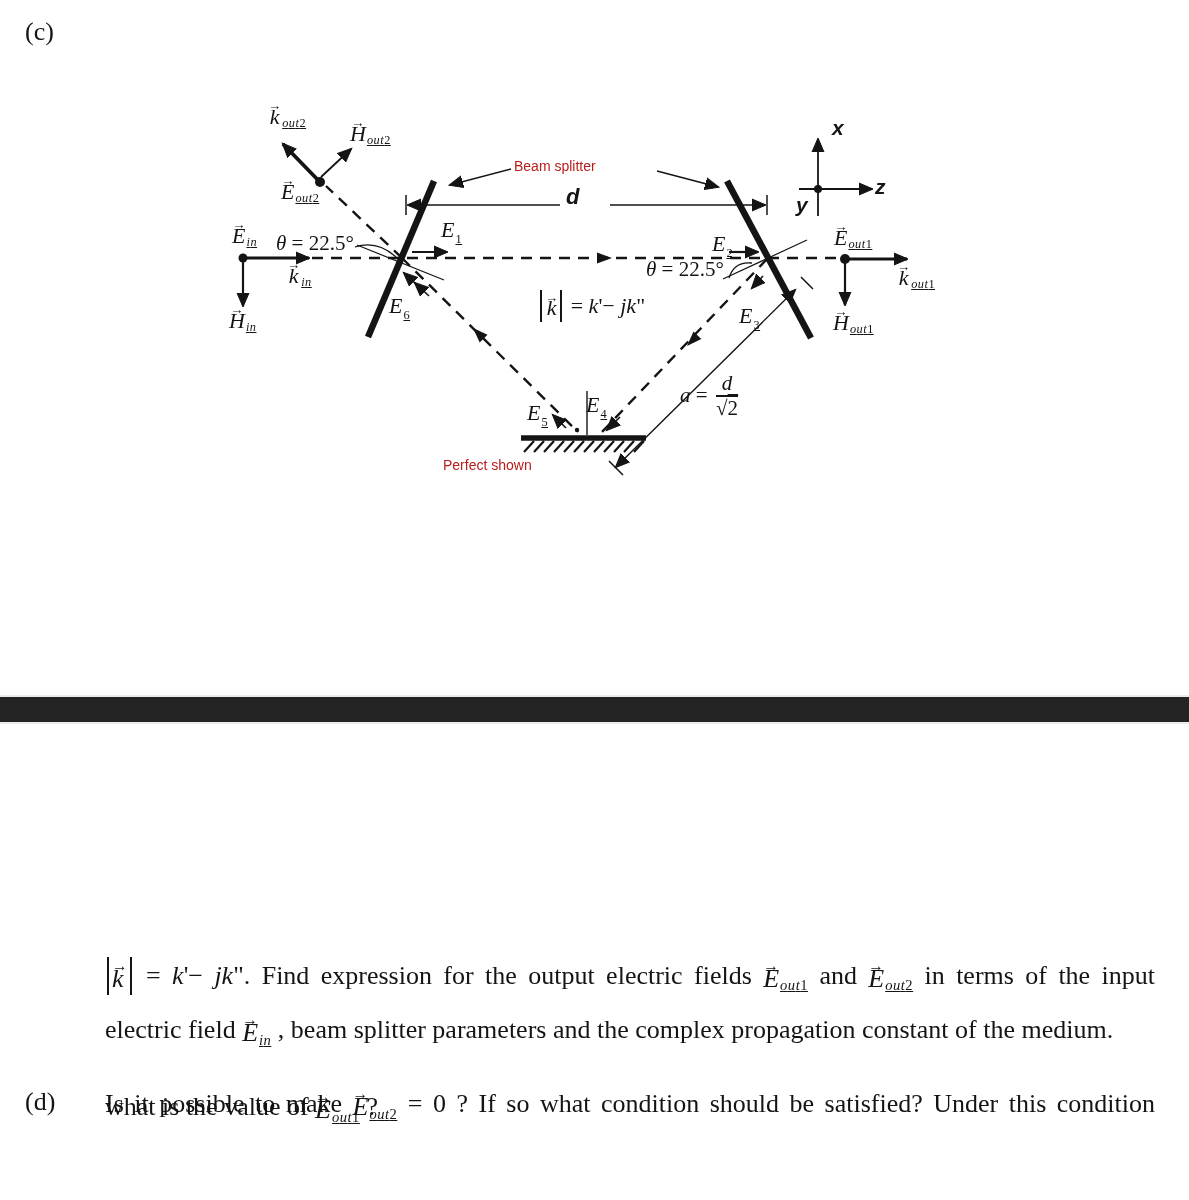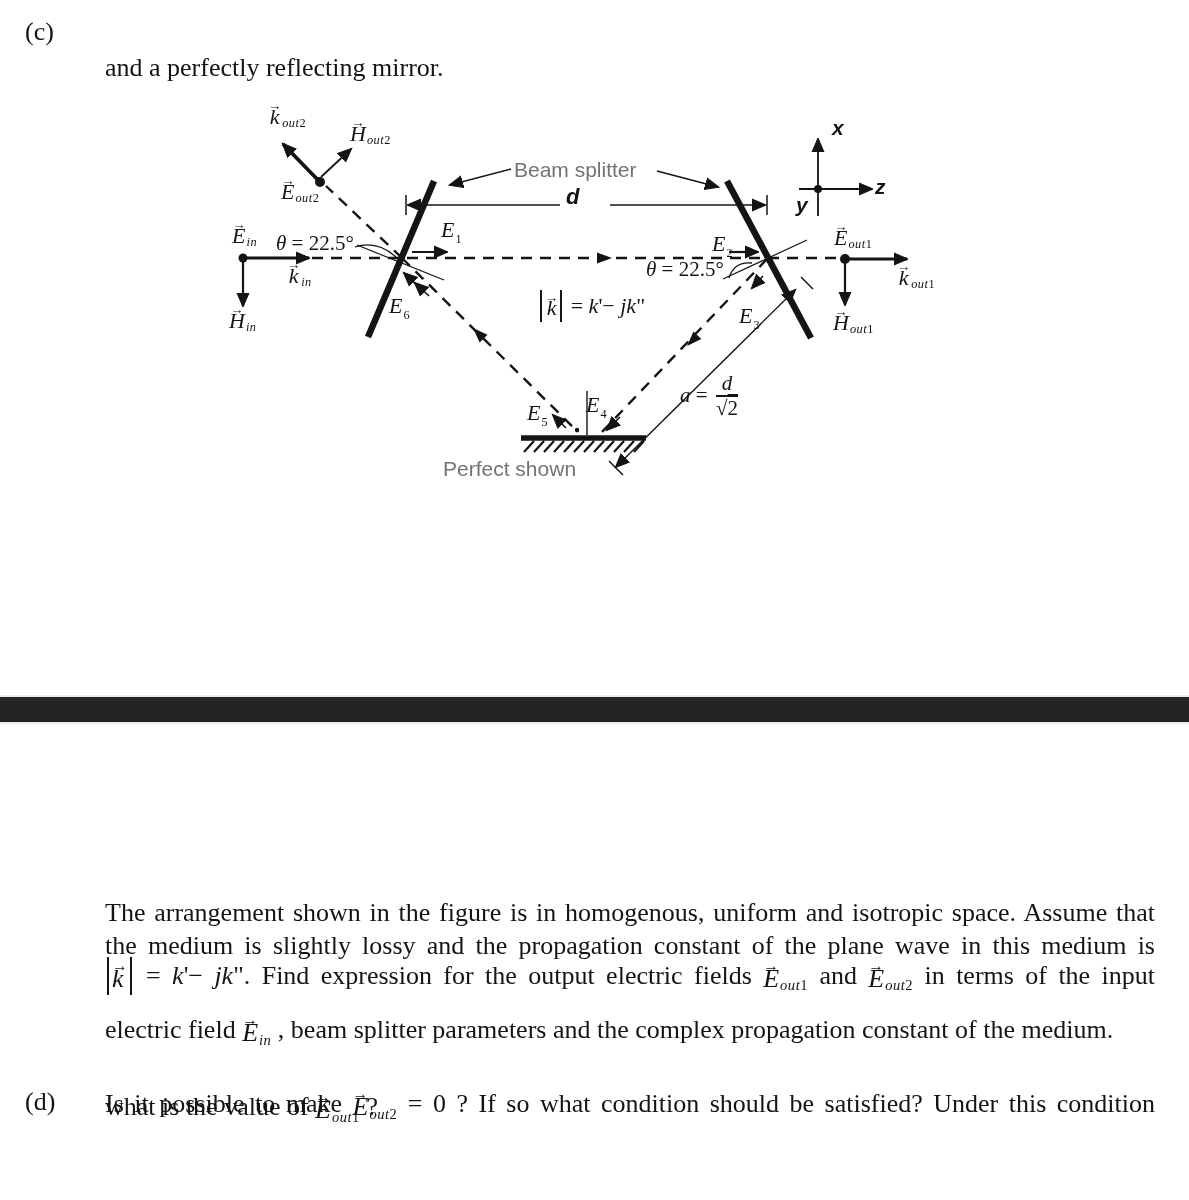--- a/index.html
+++ b/index.html
@@ -3,46 +3,45 @@
 <meta charset="utf-8">
 <style>
   html,body{margin:0;padding:0;background:#fff;}
   body{width:1189px;height:1200px;position:relative;overflow:hidden;
        font-family:"Liberation Serif",serif;color:#141414;}
   .page{position:absolute;inset:0;}
   .tline{position:absolute;left:105px;width:1050px;font-size:26px;line-height:34px;}
   .jline{text-align:justify;text-align-last:justify;}
   .marker{position:absolute;left:25px;font-size:26px;}
   .lab{position:absolute;font-size:22px;line-height:1;white-space:nowrap;}
-  .slab{font-family:"Liberation Sans",sans-serif;font-size:21px;color:#737373;}
+  .slab{font-family:"Liberation Sans",sans-serif;font-size:14px;color:#b91c1c;}
   .axl{font-family:"Liberation Sans",sans-serif;font-style:italic;font-weight:600;font-size:21px;}
   .dlab{font-family:"Liberation Sans",sans-serif;font-style:italic;font-weight:600;font-size:22px;}
   .mi{font-style:italic;}
   .vec{display:inline-block;text-align:center;vertical-align:-0.12em;line-height:0.85;}
   .va{display:block;font-size:0.6em;line-height:0.5;transform:translateY(0.12em);}
   .vb{display:block;font-style:italic;}
-  .msub{font-size:0.56em;font-style:italic;vertical-align:-0.45em;margin-left:1px;letter-spacing:0.5px;}
+  .msub{font-size:0.56em;font-style:italic;vertical-align:-0.45em;margin-left:1px;letter-spacing:0.5px;text-decoration:underline;}
   .msub .dg{font-style:normal;}
   .abar{display:inline-block;width:2px;height:1.45em;background:#141414;vertical-align:-0.42em;margin:0 3px 0 2px;}
   .frac{display:inline-block;text-align:center;vertical-align:-0.62em;line-height:1.1;margin:0 3px;}
   .fn{display:block;font-style:italic;border-bottom:2px solid #141414;padding:0 6px;}
   .fd{display:block;}
   .ovl{text-decoration:overline;}
   .divider{position:absolute;left:0;width:1189px;}
   .fig-svg{position:absolute;left:0;top:0;}
   svg line,svg path{stroke:#141414;}
   svg polygon,svg circle{fill:#141414;}
 </style>
 </head>
 <body>
 
 <div class="page">
 
   <span class="marker" style="top:17px">(c)</span>
-  <div class="tline" style="top:51px">and a perfectly reflecting mirror.</div>
 
   <svg class="fig-svg" width="1189" height="680" viewBox="0 0 1189 680">
     <defs>
       <marker id="ae" markerUnits="userSpaceOnUse" markerWidth="18" markerHeight="14" refX="13" refY="7" orient="auto">
         <path d="M0,1 L14,7 L0,13 Z" stroke="none" fill="#141414"></path>
       </marker>
       <marker id="as" markerUnits="userSpaceOnUse" markerWidth="18" markerHeight="14" refX="13" refY="7" orient="auto-start-reverse">
         <path d="M0,1 L14,7 L0,13 Z" stroke="none" fill="#141414"></path>
       </marker>
     </defs>
@@ -167,22 +166,20 @@
   <div class="lab" style="left:538px;top:290px"><span class="abar"></span><span class="vec"><span class="va">→</span><span class="vb">k</span></span><span class="abar"></span> = <span class="mi">k</span>'− <span class="mi">jk</span>"</div>
   <div class="lab" style="left:680px;top:372px;font-size:21px"><span class="mi">a</span> = <span class="frac"><span class="fn">d</span><span class="fd">√<span class="ovl">2</span></span></span></div>
   <div class="lab" style="left:527px;top:402px"><span class="mi">E</span><span class="msub"><span class="dg">5</span></span></div>
   <div class="lab" style="left:586px;top:394px"><span class="mi">E</span><span class="msub"><span class="dg">4</span></span></div>
   <div class="lab slab" style="left:443px;top:458px">Perfect shown</div>
 
   <div class="divider" style="top:695px;height:2px;background:#ececec"></div>
   <div class="divider" style="top:697px;height:25px;background:#242424"></div>
   <div class="divider" style="top:722px;height:2px;background:#ececec"></div>
 
-  <div class="tline jline" style="top:896px">The arrangement shown in the figure is in homogenous, uniform and isotropic space.  Assume that</div>
-  <div class="tline jline" style="top:929px">the medium is slightly lossy and the propagation constant of the plane wave in this medium is</div>
   <div class="tline jline" style="top:957px"><span class="abar"></span><span class="vec"><span class="va">→</span><span class="vb">k</span></span><span class="abar"></span> = <span class="mi">k</span>'− <span class="mi">jk</span>".  Find expression for the output electric fields <span class="vec"><span class="va">→</span><span class="vb">E</span></span><span class="msub"><span>o</span><span>u</span><span>t</span><span class="dg">1</span></span> and <span class="vec"><span class="va">→</span><span class="vb">E</span></span><span class="msub"><span>o</span><span>u</span><span>t</span><span class="dg">2</span></span> in terms of the input</div>
   <div class="tline" style="top:1013px">electric field <span class="vec"><span class="va">→</span><span class="vb">E</span></span><span class="msub"><span>i</span><span>n</span></span> , beam splitter parameters and the complex propagation constant of the medium.</div>
 
   <span class="marker" style="top:1087px">(d)</span>
   <div class="tline jline" style="top:1087px">Is it possible to make <span class="vec"><span class="va">→</span><span class="vb">E</span></span><span class="msub"><span>o</span><span>u</span><span>t</span><span class="dg">2</span></span> = 0 ?  If so what condition should be satisfied?  Under this condition</div>
   <div class="tline" style="top:1090px">what is the value of <span class="vec"><span class="va">→</span><span class="vb">E</span></span><span class="msub"><span>o</span><span>u</span><span>t</span><span class="dg">1</span></span> ?</div>
 
 </div>
 
 </body></html>

